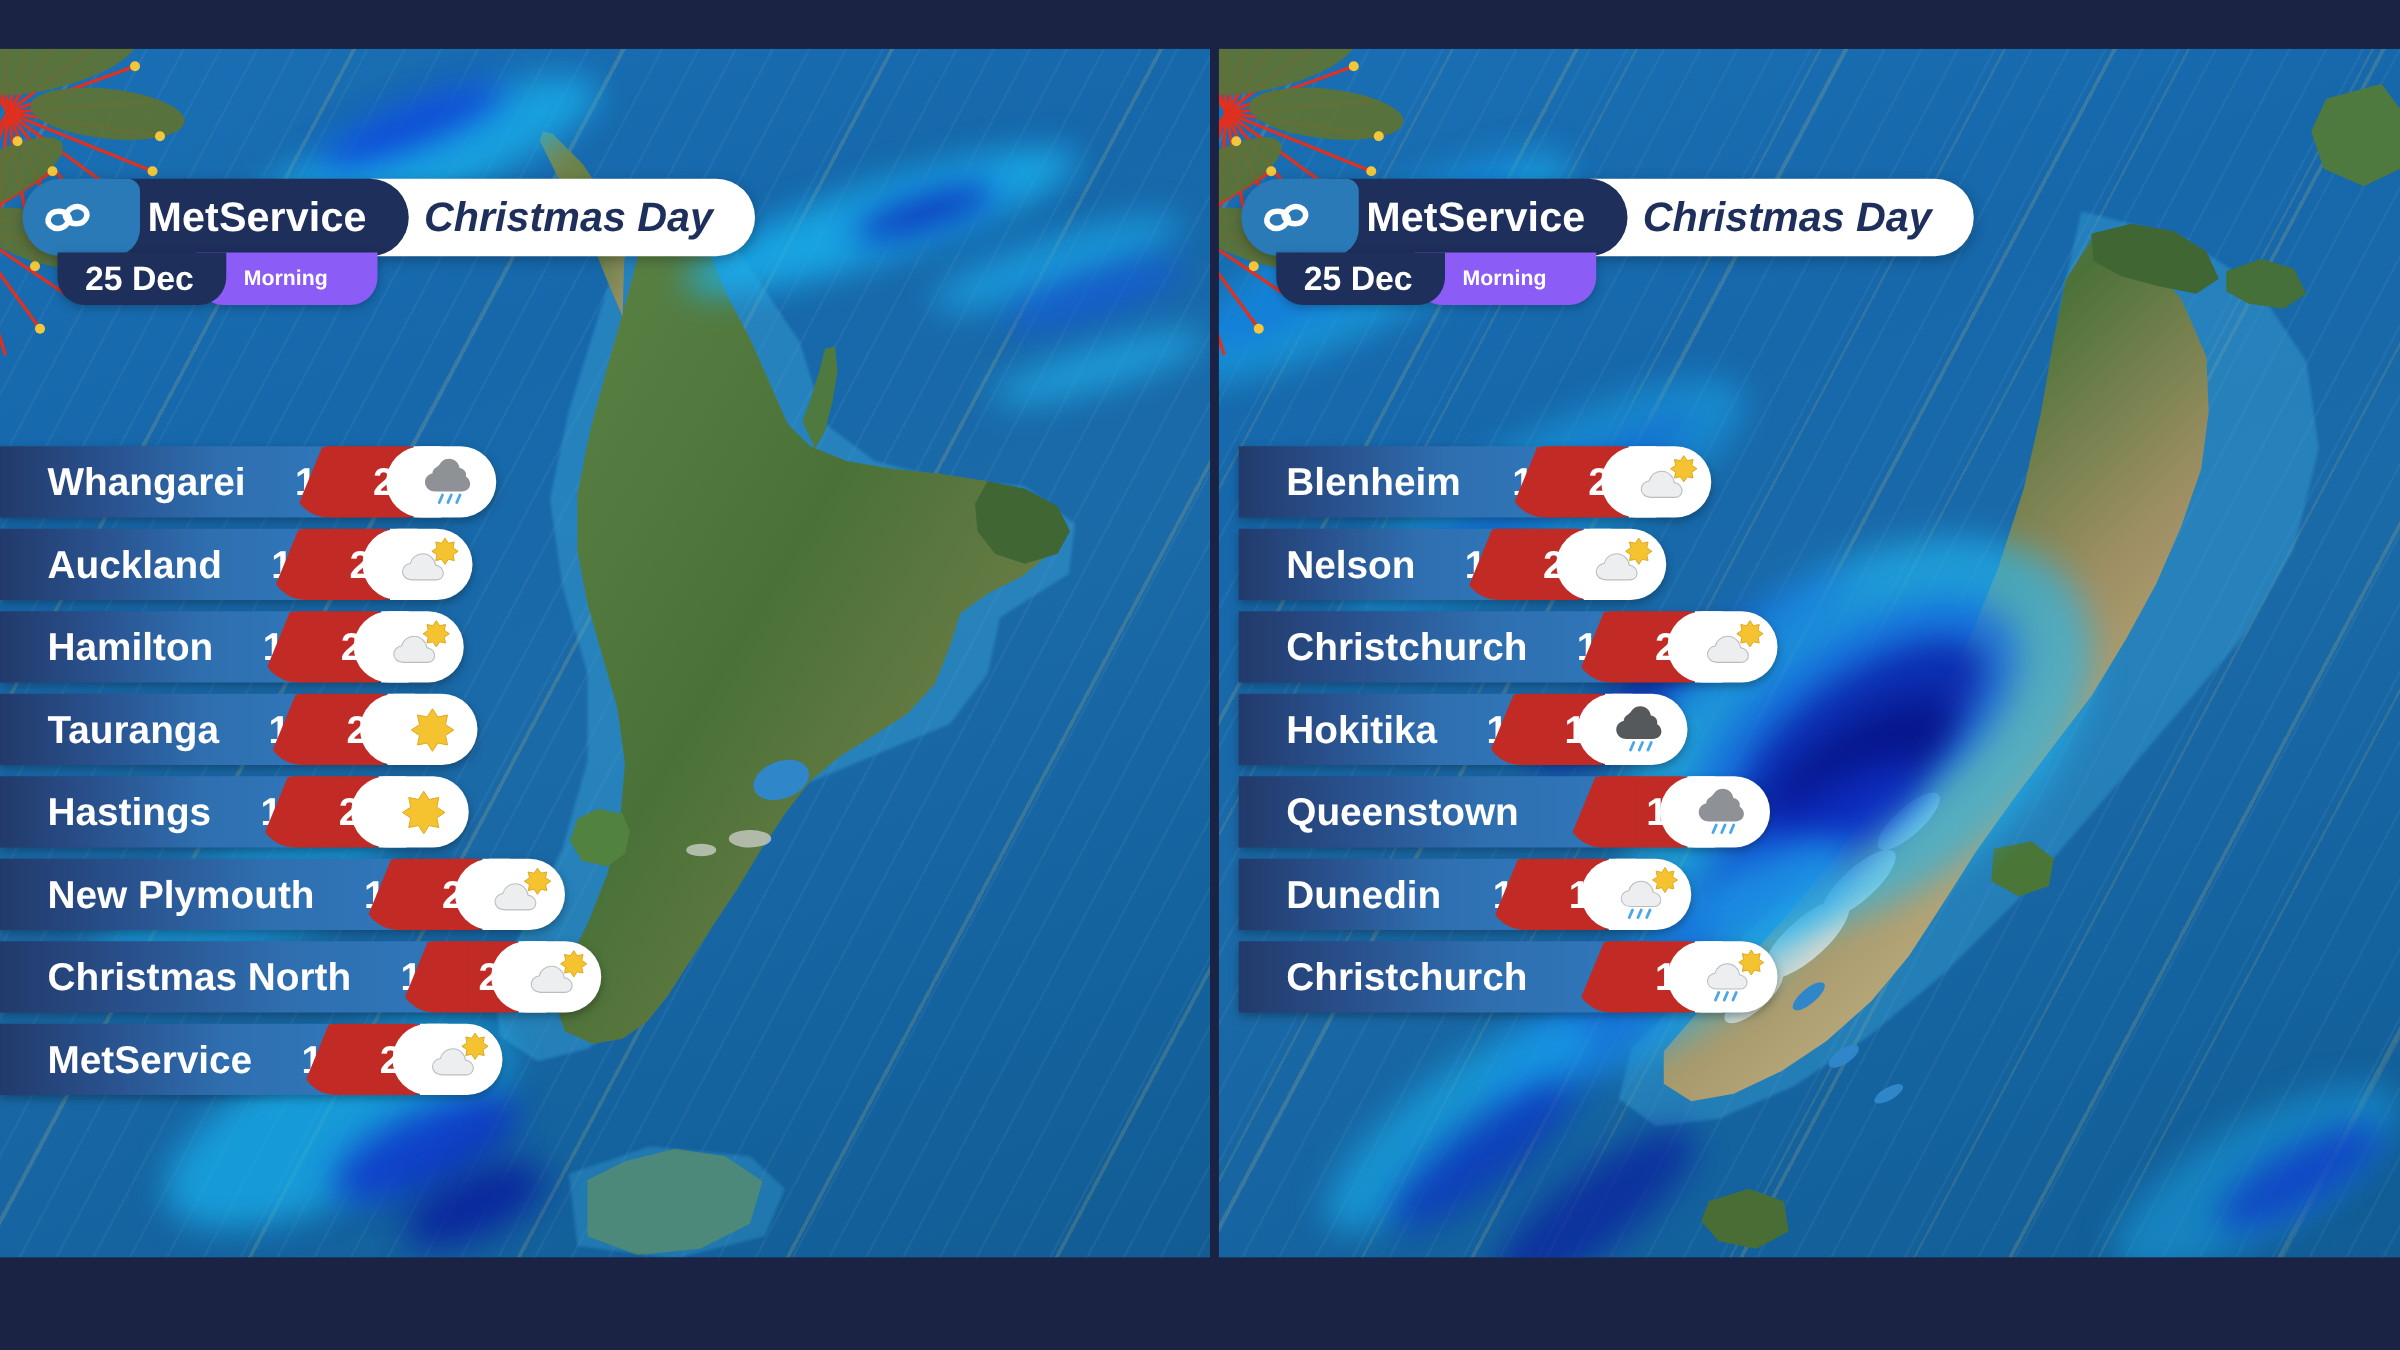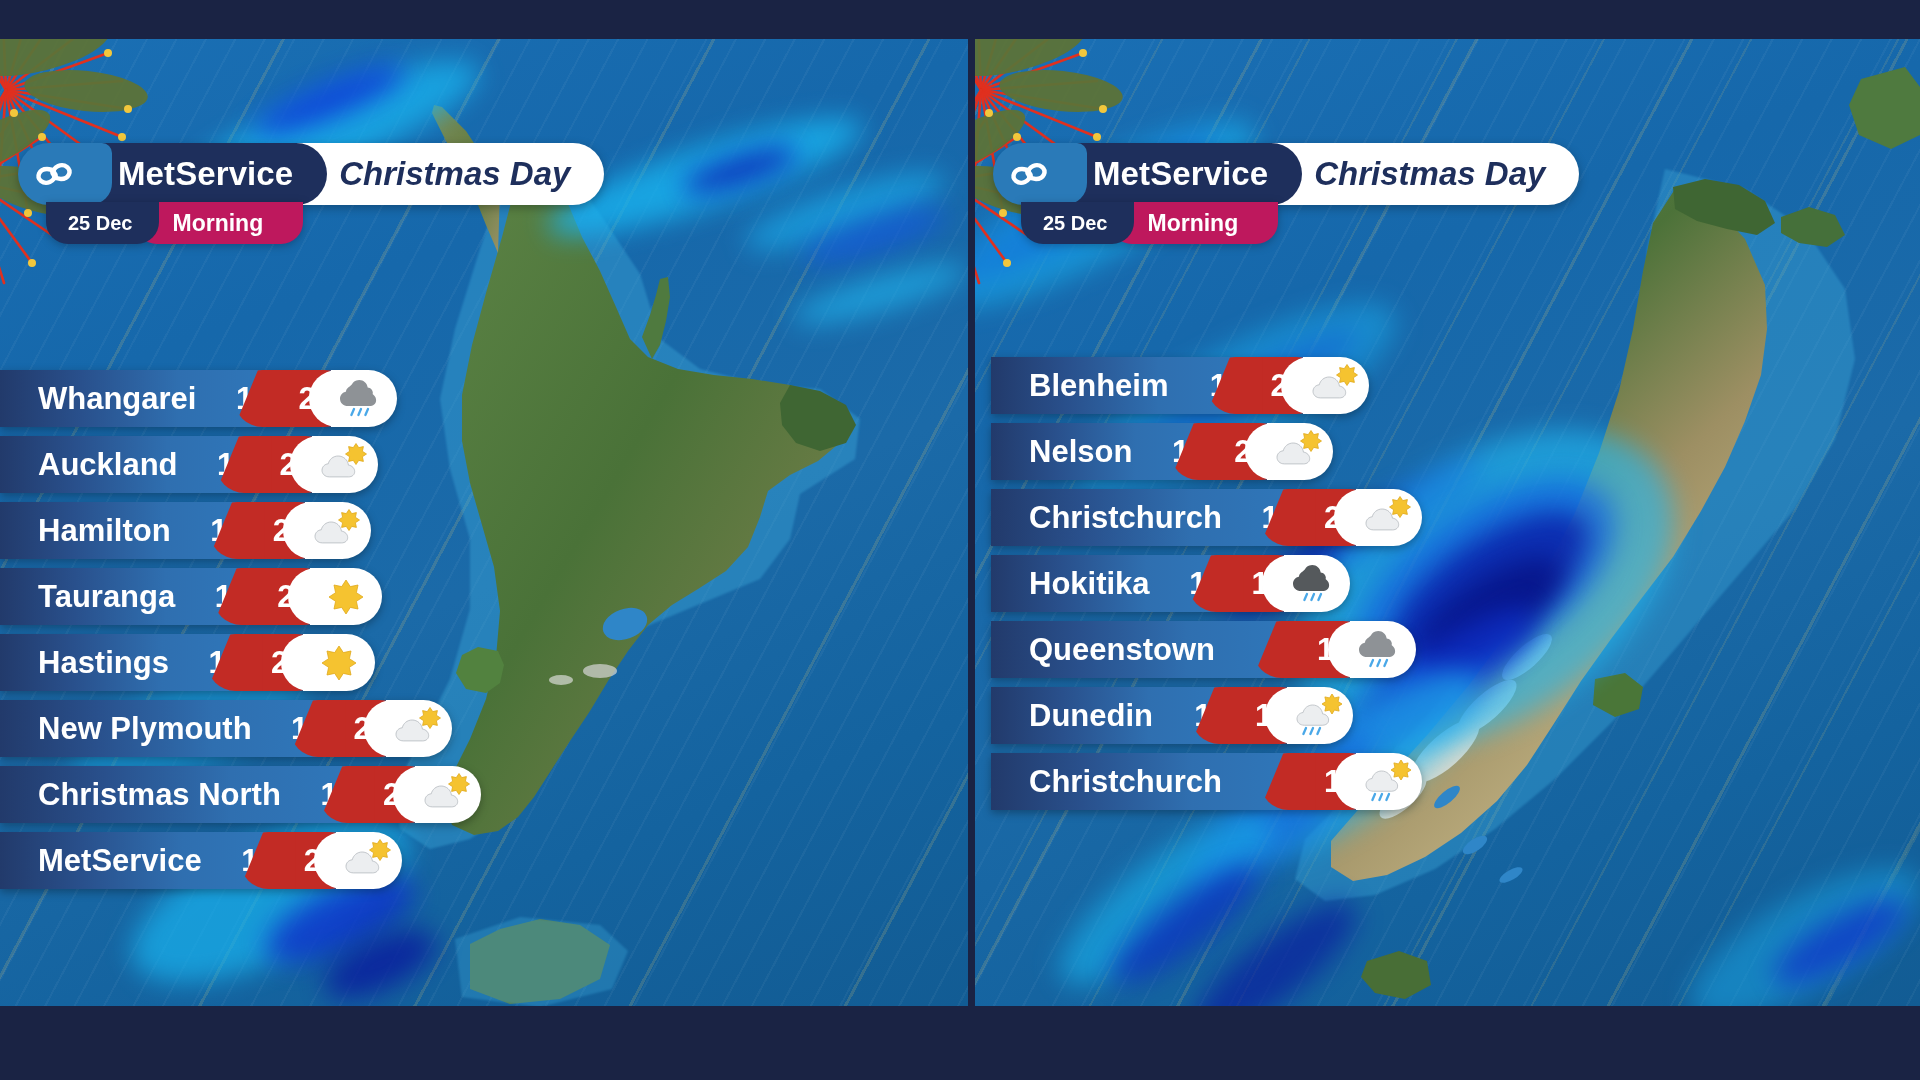--- a/index.html
+++ b/index.html
@@ -106,35 +106,35 @@
   }
   .subbar{
     display:flex; align-items:stretch; height:42px;
     margin-top:-3px; margin-left:28px;
     filter:drop-shadow(0 2px 4px rgba(0,0,0,.25));
   }
   .pill-date{
     background:#1e2f5c; color:#fff;
     display:flex; align-items:center; padding:0 26px 0 22px;
     border-radius:0 0 22px 22px;
-    font-size:20px; font-weight:bold;
+    font-size:27px; font-weight:bold;
     position:relative; z-index:2;
   }
   .pill-time{
-    background:#be185d; color:#fff;
+    background:#8b5cf6; color:#fff;
     display:flex; align-items:center; padding:0 40px 0 38px;
     margin-left:-24px;
     border-radius:0 0 22px 22px;
-    font-size:23px; font-weight:bold;
+    font-size:17px; font-weight:bold;
     position:relative; z-index:1;
   }
 
   
   .rows{ position:absolute; left:0; z-index:18; }
-  .rows.left{ top:331px; }
+  .rows.left{ top:318px; }
   .rows.right{ top:318px; left:16px; }
   .row{
     position:relative; height:57px; margin-bottom:9px;
     display:flex; align-items:center;
     filter:drop-shadow(0 3px 4px rgba(0,0,0,.30));
   }
   .rowbar{
     display:flex; align-items:center; height:57px;
     background:linear-gradient(90deg,#223a6b 0%,#29508c 28%,#2f6fb0 62%,#2f78bb 100%);
     border-radius:0 29px 29px 0;

